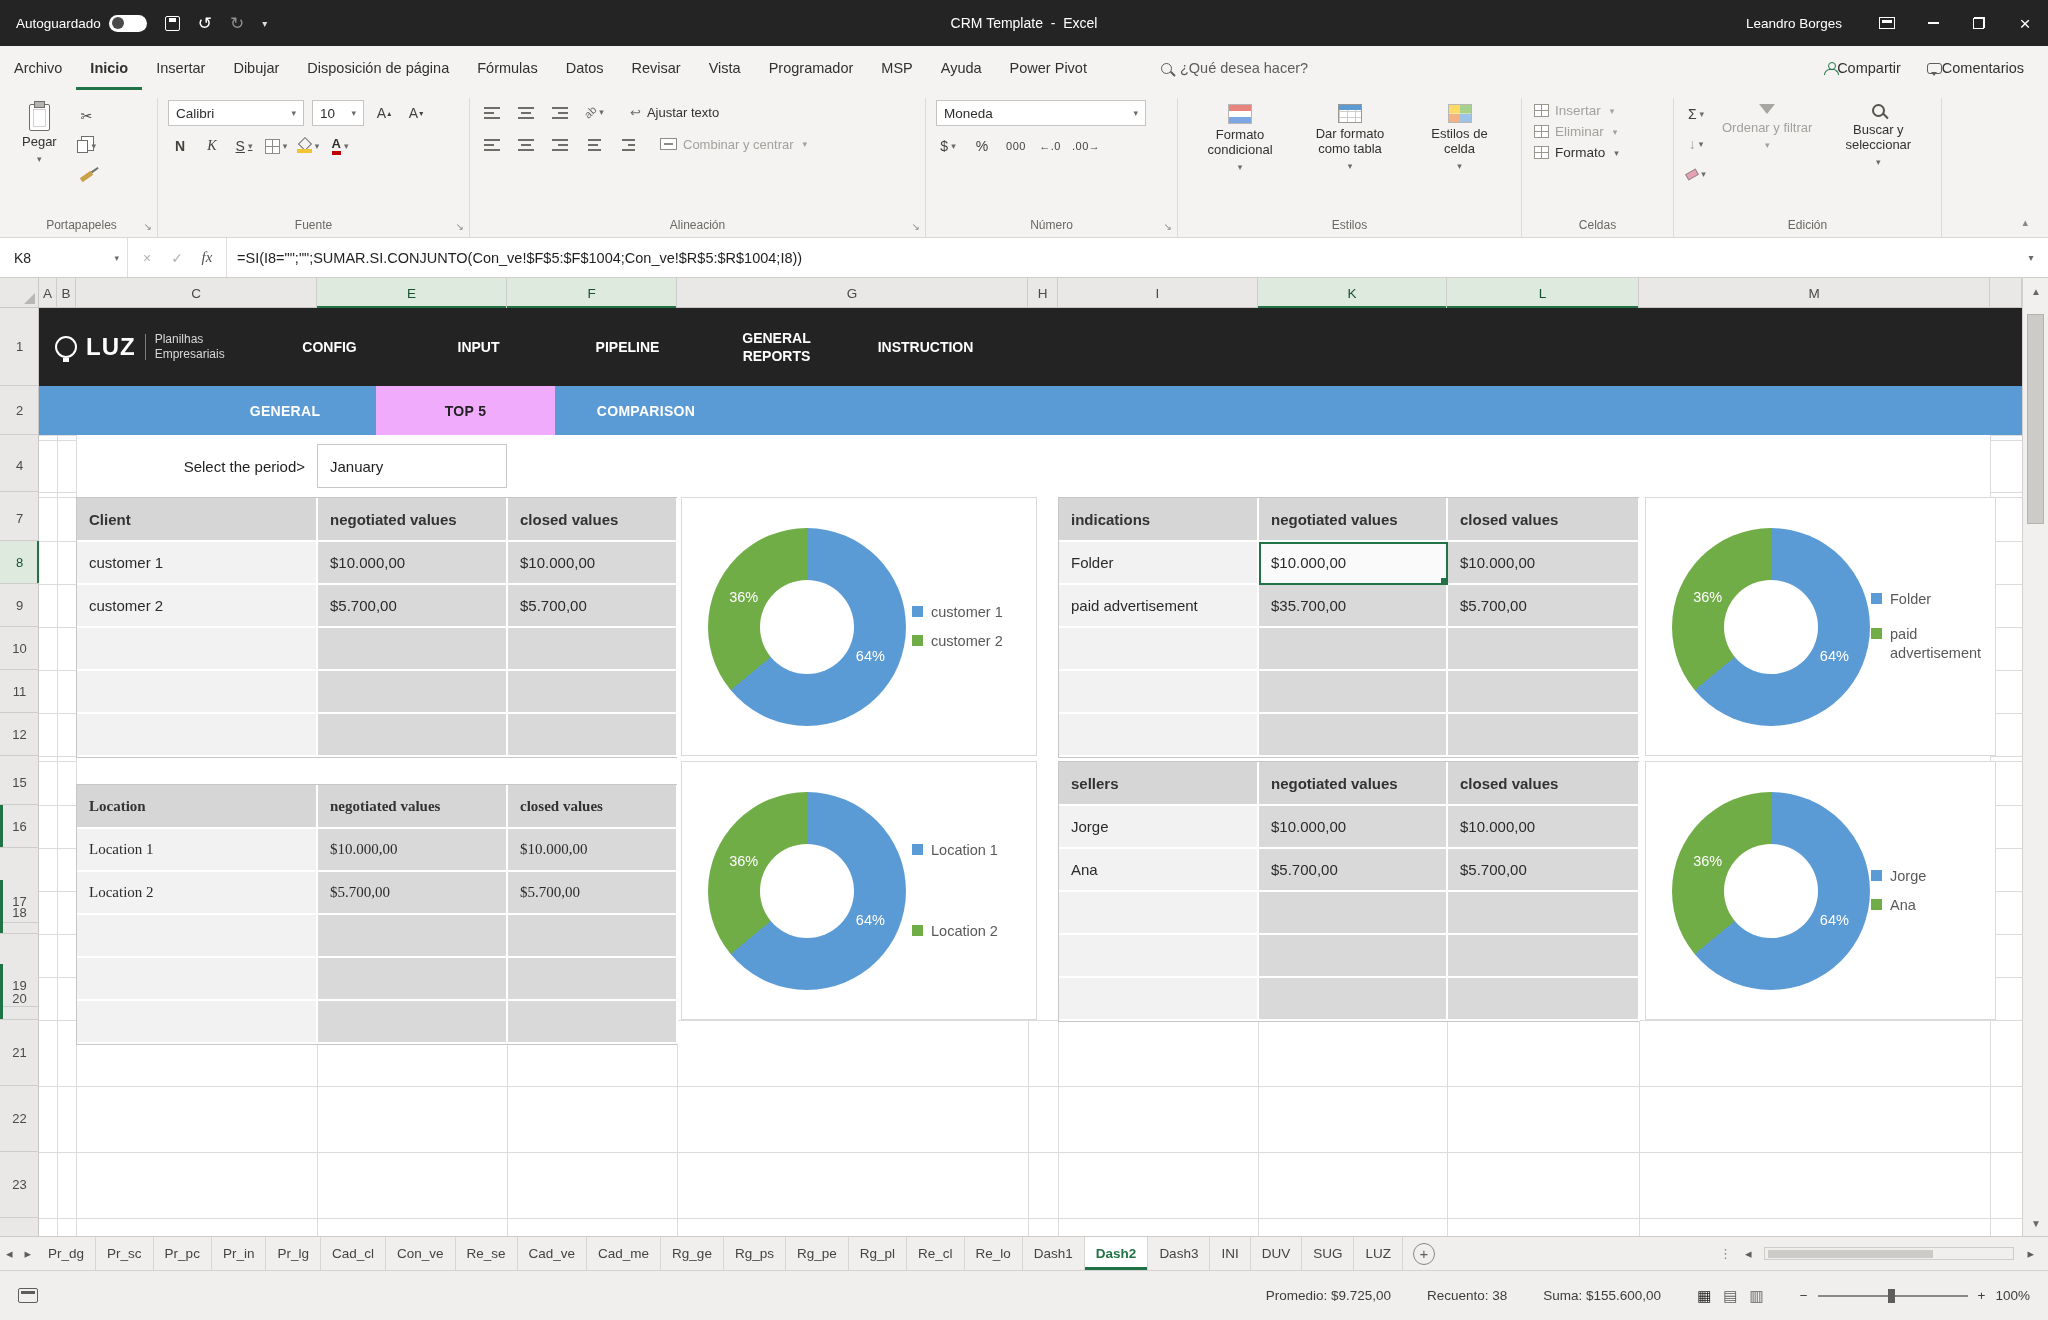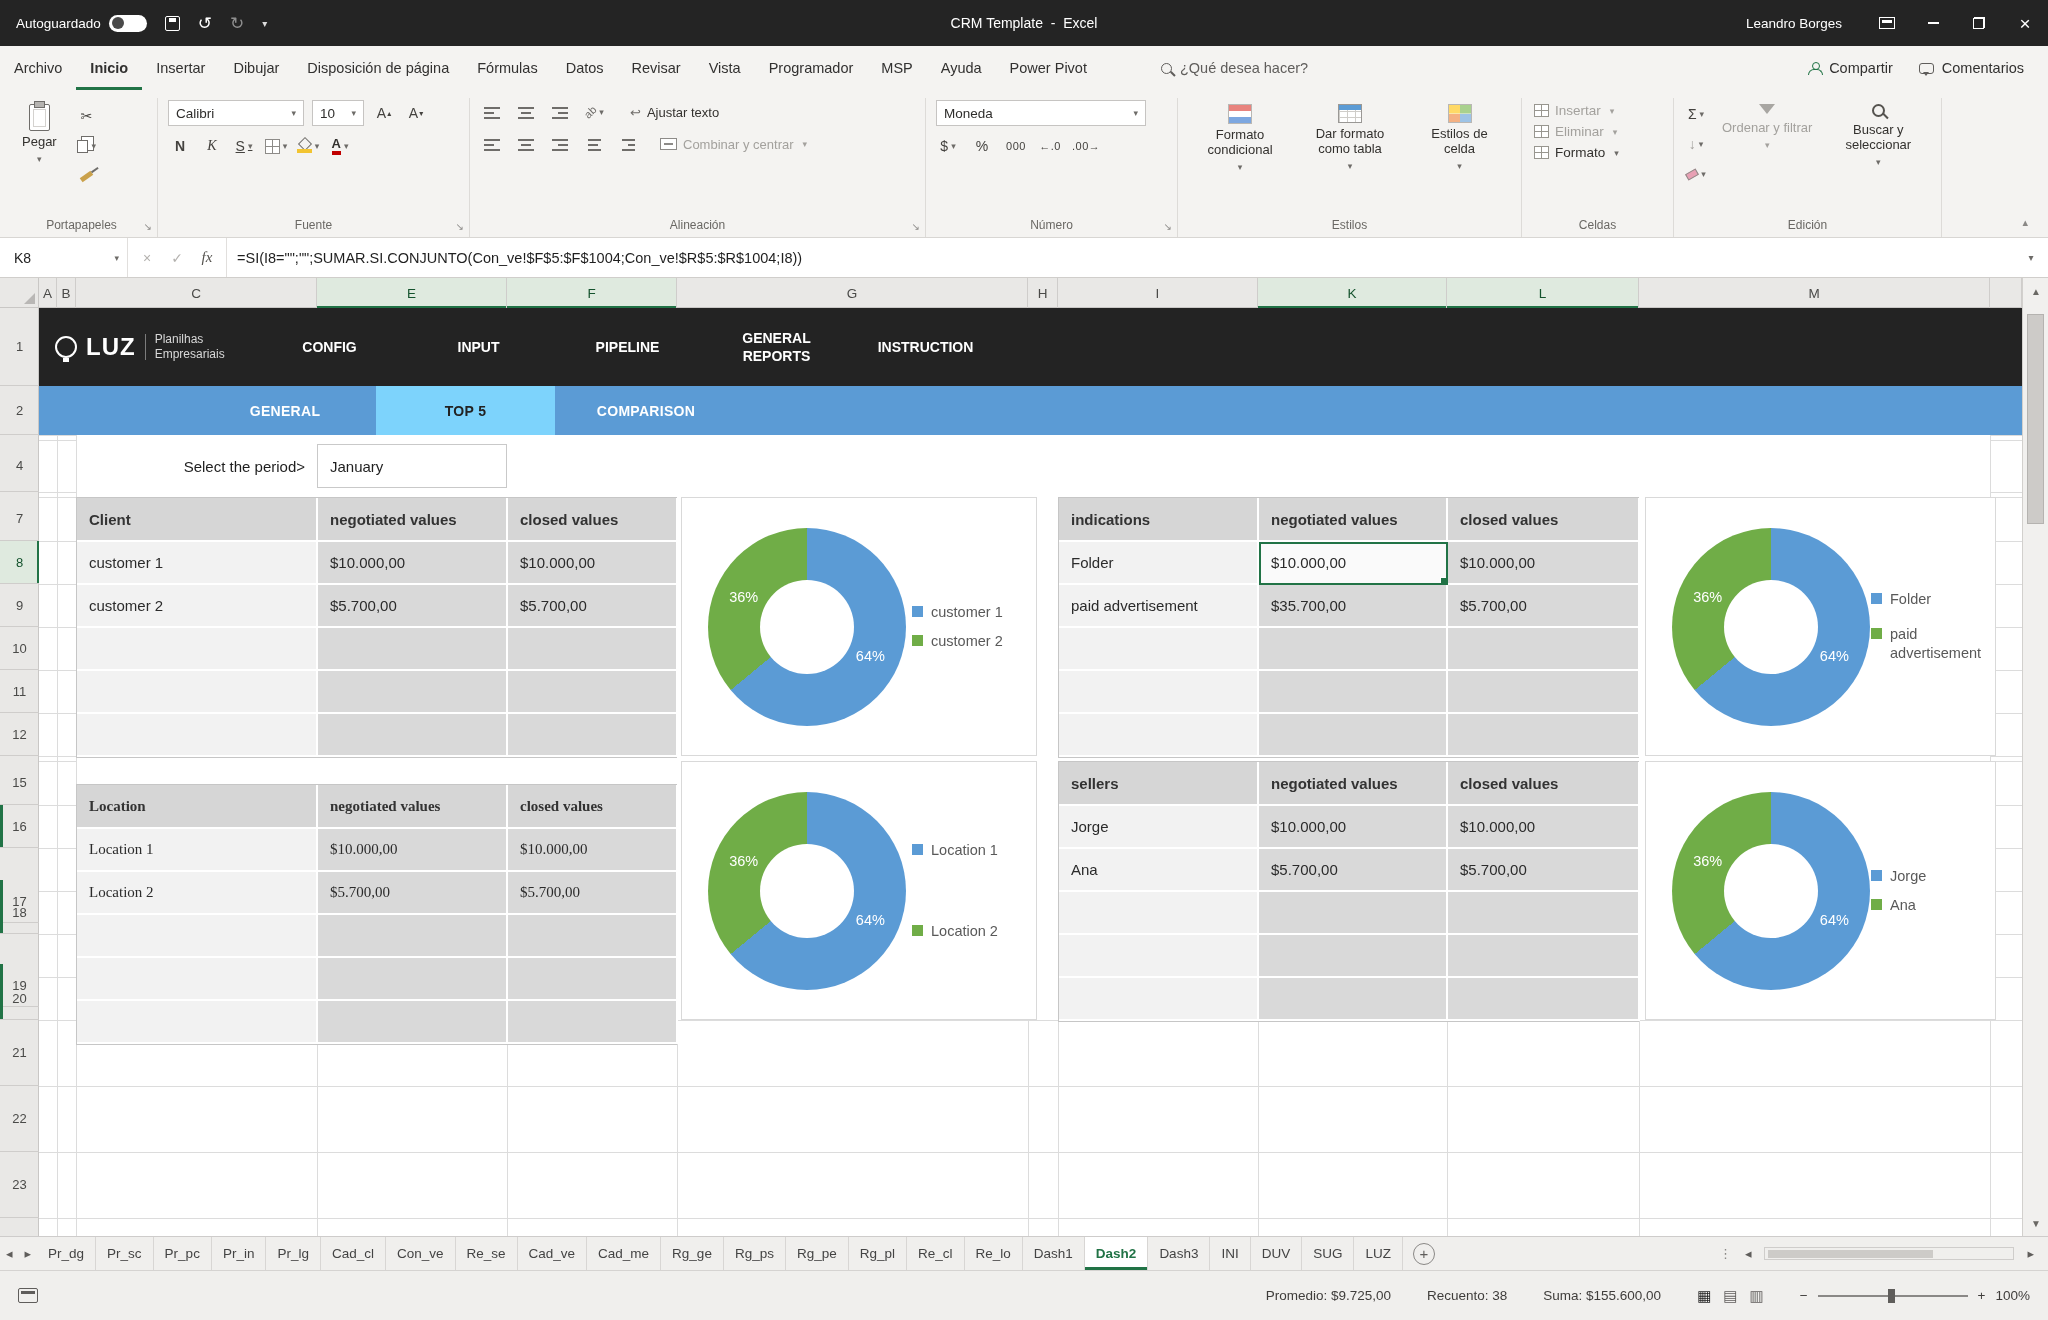--- a/index.html
+++ b/index.html
@@ -27,21 +27,21 @@
   .ic-restore::after{content:"";position:absolute;left:0;bottom:0;width:9px;height:9px;border:1.2px solid #fff;background:#242424}
   .ic-close{font-size:19px;line-height:1;color:#fff}
   
   .tabrow{position:absolute;top:46px;left:0;width:2048px;height:44px;background:#f4f3f1;display:flex;align-items:center;z-index:49}
   .rtab{padding:0 14px;height:100%;display:flex;align-items:center;font-size:14.5px;color:#323130;cursor:default;white-space:nowrap}
   .rtab.active{font-weight:700;box-shadow:inset 0 -3px 0 #217346}
   .tellme{display:flex;align-items:center;gap:8px;margin-left:60px;font-size:14.5px;color:#5f5d5b}
   .lens-s{width:11px;height:11px;border:1.6px solid #5f5d5b;border-radius:50%;position:relative;flex:none}
   .lens-s::after{content:"";position:absolute;width:6px;height:1.6px;background:#5f5d5b;right:-5px;bottom:-2px;transform:rotate(45deg)}
   .tabrow-right{margin-left:auto;display:flex;align-items:center;gap:26px;padding-right:24px;font-size:14.5px;color:#323130}
-  .share-item,.comments-item{display:flex;align-items:center;gap:8px}
+  .share-item,.comments-item{display:flex;align-items:center;gap:0}
   .ic-person{width:13px;height:13px;position:relative}
   .ic-person::before{content:"";position:absolute;left:3.5px;top:0;width:6px;height:6px;border-radius:50%;border:1.5px solid #217346}
   .ic-person::after{content:"";position:absolute;left:0;bottom:0;width:13px;height:5px;border:1.5px solid #217346;border-bottom:none;border-radius:6px 6px 0 0}
   .ic-bubble{width:15px;height:11px;border:1.5px solid #5f5d5b;border-radius:3px;position:relative}
   .ic-bubble::after{content:"";position:absolute;left:3px;bottom:-6px;border:3px solid transparent;border-top:4px solid #5f5d5b}
   
   .ribbon{position:absolute;top:90px;left:0;width:2048px;height:148px;background:#f4f3f1;border-bottom:1px solid #d8d6d3;display:flex;padding:8px 0 0 6px;z-index:48}
   .rgroup{position:relative;padding:2px 10px 26px 10px;border-right:1px solid #ddDBD8;flex:none}
   .rgroup-label{position:absolute;bottom:5px;left:0;right:0;text-align:center;font-size:12px;color:#6a6864}
   .launcher{position:absolute;right:5px;bottom:5px;font-size:10px;color:#8a8886}
@@ -118,21 +118,21 @@
   .bulb::after{content:"";position:absolute;left:6px;bottom:-6px;width:6px;height:4px;background:#fff}
   .brand{font-size:24px;font-weight:700;color:#fff;letter-spacing:1px}
   .brandsep{width:1px;height:26px;background:#7c7c7c;margin:0 9px}
   .brandsub{font-size:12px;color:#d8d8d8;width:72px;line-height:1.25}
   .nav-items{position:absolute;left:216px;top:0;bottom:0;display:flex}
   .nav-item{width:149px;display:flex;align-items:center;justify-content:center;text-align:center;color:#fff;font-size:14px;font-weight:700;line-height:1.3;padding:0 10px}
   .nav-item.active{background:#3e3e3e}
   
   .bluebar{position:absolute;left:0;top:78px;width:1983px;height:49px;background:#5b9bd5;z-index:2}
   .blue-item{position:absolute;top:0;height:49px;display:flex;align-items:center;justify-content:center;color:#fff;font-size:14px;font-weight:700;letter-spacing:.3px}
-  .blue-item.activeTab{background:#7dd3fc;color:#222}
+  .blue-item.activeTab{background:#f0abfc;color:#222}
   
   .period-label{position:absolute;left:37px;top:132px;width:241px;height:52px;display:flex;align-items:center;justify-content:flex-end;padding-right:12px;font-size:15px;color:#1f1f1f;z-index:2}
   .period-box{position:absolute;left:278px;top:136px;width:190px;height:44px;background:#fff;border:1px solid #c9c9c9;display:flex;align-items:center;padding-left:12px;font-size:15px;color:#1f1f1f;z-index:3}
   
   .xtable{position:absolute;display:grid;grid-template-rows:44px repeat(5,43px);z-index:3;border:1px solid #c6c6c6;background:#fff}
   .cell{display:flex;align-items:center;padding-left:12px;font-size:15px;color:#2b2b2b;border-right:2px solid #fff;border-bottom:2px solid #fff;overflow:hidden;white-space:nowrap}
   .cell.hdr{background:#d6d6d6;font-weight:700;color:#333}
   .cell.lab{background:#f2f2f2}
   .cell.val{background:#d9d9d9}
   .cell.sel{background:#fafafa;outline:2px solid #217346;outline-offset:-2px;position:relative;z-index:4}

